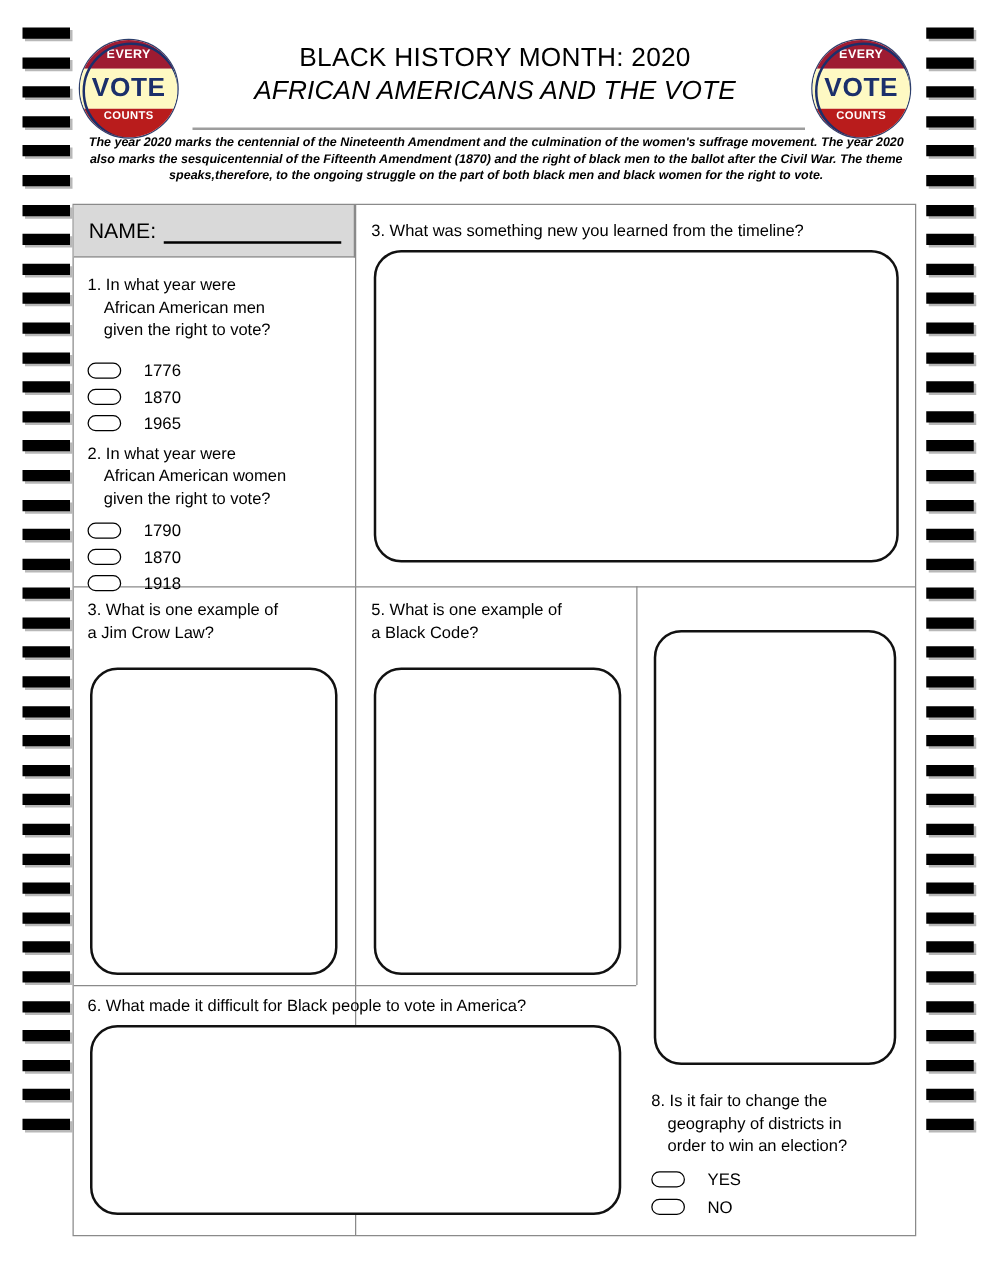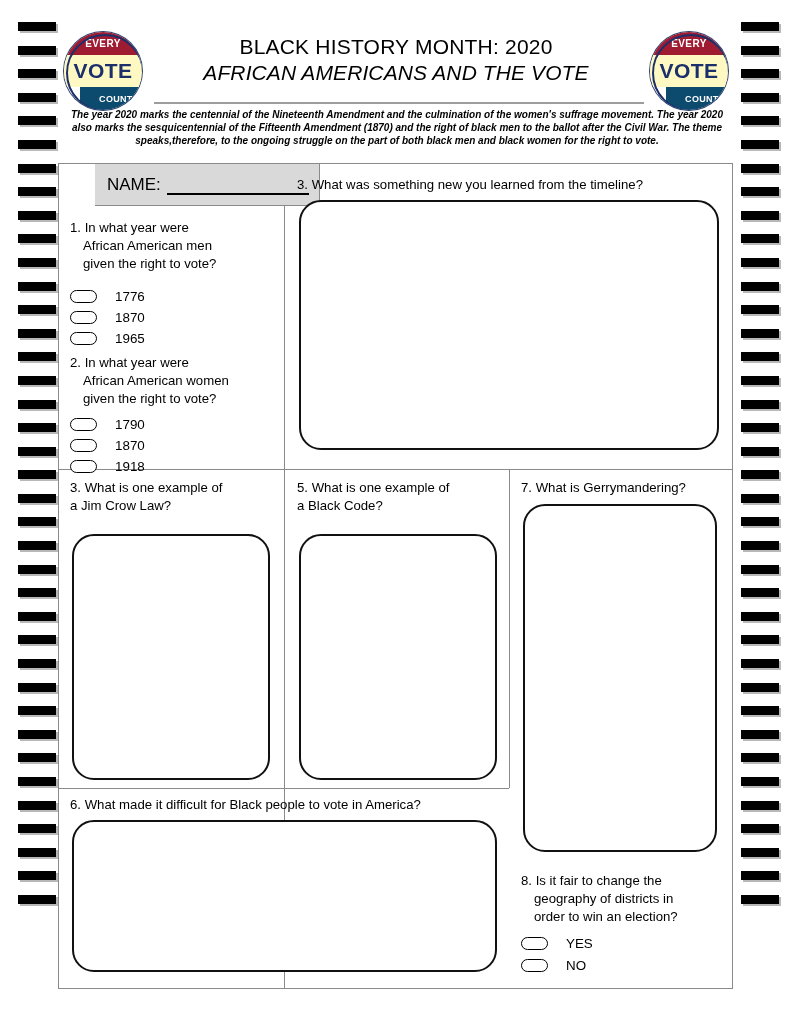--- a/index.html
+++ b/index.html
@@ -60,25 +60,25 @@
     position: absolute;
     left: 0; top: 0;
     width: 100%; height: 29%;
     background: #9e1b32;
     display: flex;
     align-items: center;
     justify-content: center;
   }
   .badge .band-bottom {
     position: absolute;
-    left: 16px; bottom: 0;
+    left: 0; bottom: 0;
     width: 100%; height: 29%;
-    background: #0c4a6e;
-    display: flex;
-    align-items: center;
+    background: #b91c1c;
+    display: flex;
+    align-items: flex-start;
     justify-content: center;
   }
   .badge .band-mid {
     position: absolute;
     left: 0; top: 29%;
     width: 100%; height: 42%;
     background: #fef9c3;
     display: flex;
     align-items: center;
     justify-content: center;
@@ -183,21 +183,20 @@
     left: 0;
     top: 0;
     width: 225px;
     height: 42px;
     background: #d9d9d9;
     border-right: 1px solid #8a8a8a;
     border-bottom: 1px solid #8a8a8a;
     box-sizing: border-box;
     display: flex;
     align-items: center;
-    margin-left: 36px;
   }
   .name-label {
     font-size: 17px;
     margin-left: 12px;
   }
   .name-rule {
     flex: 1;
     height: 2px;
     background: #000000;
     margin: 0 10px 0 6px;
@@ -419,21 +418,20 @@
     a Jim Crow Law?</div>
   <div class="answer-box" style="left:13px; top:370px; width:198px; height:246px;"></div>
 
   <div class="q" style="left:238px; top:315px; width:210px;">5. What is one example of
     a Black Code?</div>
   <div class="answer-box" style="left:240px; top:370px; width:198px; height:246px;"></div>
 
   <div class="q" style="left:11px; top:632px; width:430px;">6. What made it difficult for Black people to vote in America?</div>
   <div class="answer-box" style="left:13px; top:656px; width:425px; height:152px;"></div>
 
-  <div class="q" style="left:462px; top:315px; width:205px;">7. What is Gerrymandering?</div>
   <div class="answer-box" style="left:464px; top:340px; width:194px; height:348px;"></div>
 
   <div class="q q-hang" style="left:462px; top:708px; width:200px;">8. Is it fair to change the
 geography of districts in
 order to win an election?</div>
   <div class="opt-row" style="left:462px; top:772px;">
     <span class="oval"></span>
     <span class="opt-label">YES</span>
   </div>
   <div class="opt-row" style="left:462px; top:794px;">

